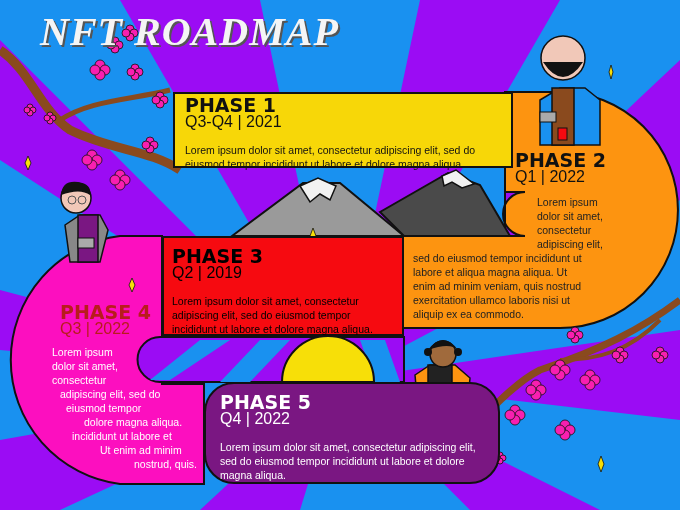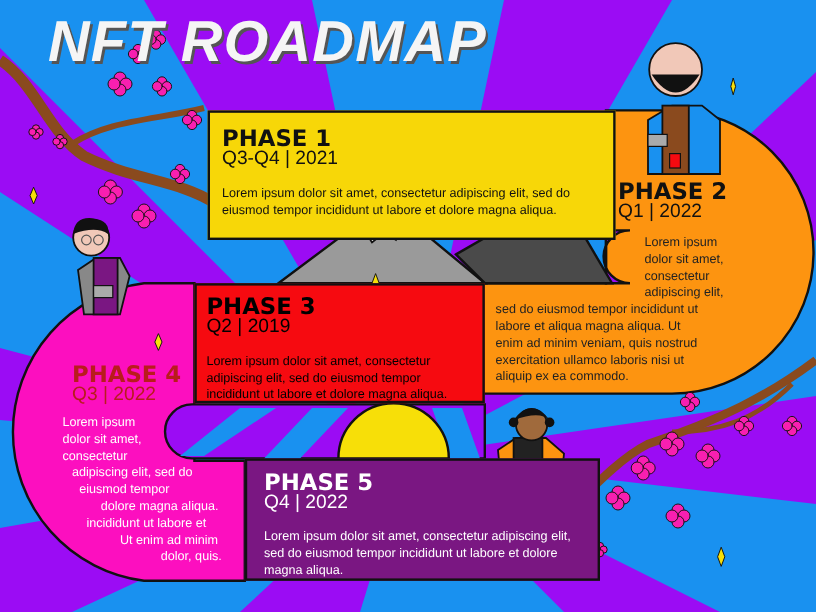--- a/index.html
+++ b/index.html
@@ -1,25 +1,25 @@
 <!DOCTYPE html>
 <html><head>
 <meta charset="utf-8">
 <style>
   html,body{margin:0;padding:0;}
   body{width:680px;height:510px;overflow:hidden;position:relative;font-family:"Liberation Sans",sans-serif;}
   .bg{position:absolute;left:0;top:0;width:680px;height:510px;}
-  .title{position:absolute;left:40px;top:8px;font-family:Liberation Sans, sans-serif;font-weight:bold;font-style:italic;font-size:48px;color:#f5f5f5;letter-spacing:1px;text-shadow:2px 2px 0 #555;}
+  .title{position:absolute;left:40px;top:8px;font-family:Liberation Serif, serif;font-weight:bold;font-style:italic;font-size:40px;color:#f5f5f5;letter-spacing:1px;text-shadow:2px 2px 0 #555;}
   .card{position:absolute;box-sizing:border-box;border:2px solid #111;}
   .ph{font-family:"DejaVu Sans",sans-serif;font-weight:bold;font-size:19px;line-height:20px;}
   .date{font-size:16px;line-height:14px;}
   .body{font-size:10.5px;line-height:14px;margin-top:14px;}
-  .p1{left:173px;top:92px;width:340px;height:108px;background:#f7d708;color:#111;padding:12px 10px;}
+  .p1{left:173px;top:92px;width:340px;height:76px;background:#f7d708;color:#111;padding:1px 10px;}
   .p3{left:162px;top:236px;width:242px;height:100px;background:#f60a10;color:#000000;padding:8px 8px;}
-  .p5{left:204px;top:382px;width:296px;height:102px;background:#7a1782;color:#fff;padding:8px 14px;}
+  .p5{left:204px;top:382px;width:296px;height:102px;background:#7a1782;color:#fff;padding:8px 14px;border-radius:30px;}
   .p2text{position:absolute;left:515px;top:150px;color:#111;}
   .p2body{position:absolute;left:409px;top:195px;width:225px;font-size:10.5px;line-height:14px;color:#222;}
   .p4text{position:absolute;left:60px;top:302px;color:#b91c1c;}
   .p4body{position:absolute;left:52px;top:345px;width:150px;font-size:10.5px;line-height:14px;color:#fff;}
 </style>
 </head>
 <body>
 
 <svg class="bg" viewBox="0 0 680 510" width="680" height="510">
   <rect width="680" height="510" fill="#1991f0"></rect>
@@ -259,20 +259,20 @@
 </div>
 <div class="p4body">
   <div style="padding-left:0">Lorem ipsum</div>
   <div style="padding-left:0">dolor sit amet,</div>
   <div style="padding-left:0">consectetur</div>
   <div style="padding-left:8px">adipiscing elit, sed do</div>
   <div style="padding-left:14px">eiusmod tempor</div>
   <div style="padding-left:32px">dolore magna aliqua.</div>
   <div style="padding-left:20px">incididunt ut labore et</div>
   <div style="padding-left:48px">Ut enim ad minim</div>
-  <div style="padding-left:82px">dolor, quis.</div>
+  <div style="padding-left:82px">nostrud, quis.</div>
 </div>
 
 <div class="card p5">
   <div class="ph">PHASE 5</div>
   <div class="date">Q4 | 2022</div>
   <div class="body">Lorem ipsum dolor sit amet, consectetur adipiscing elit, sed do eiusmod tempor incididunt ut labore et dolore magna aliqua.</div>
 </div>
 
 </body></html>

